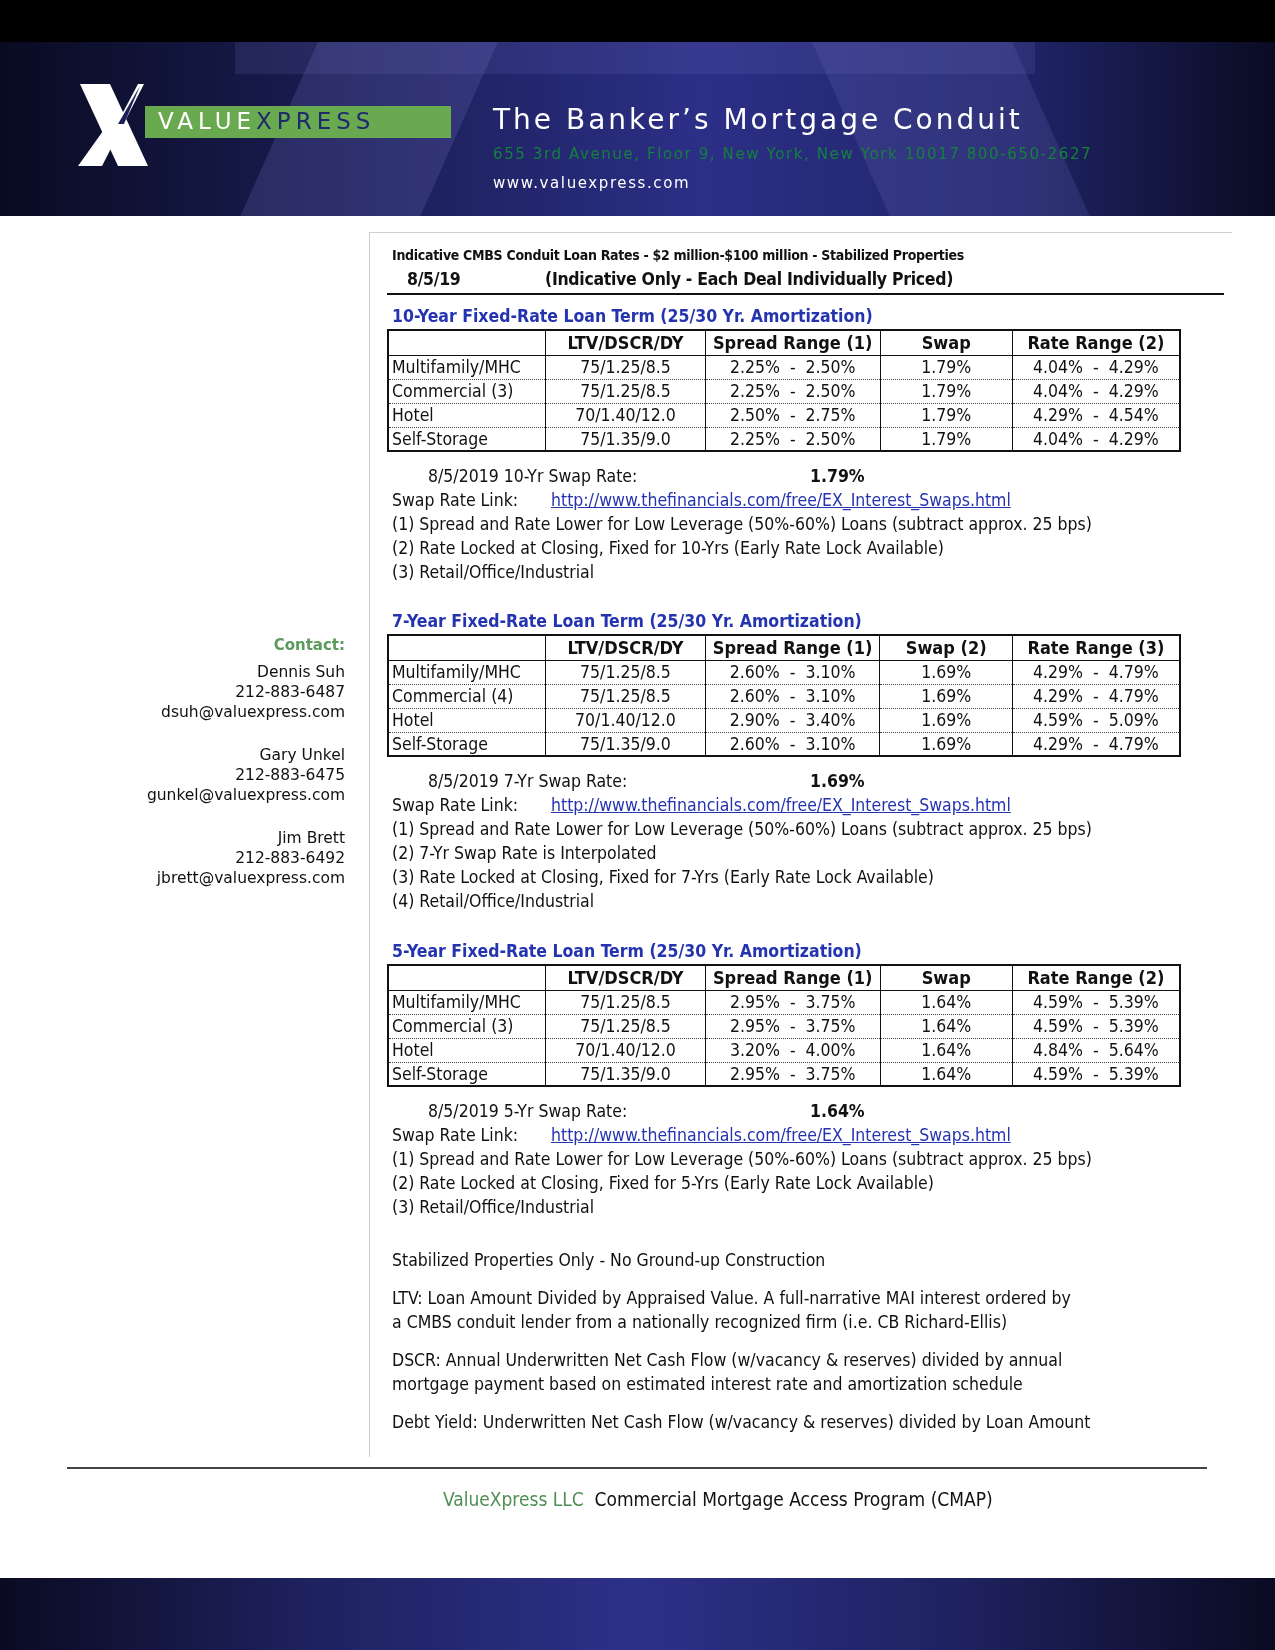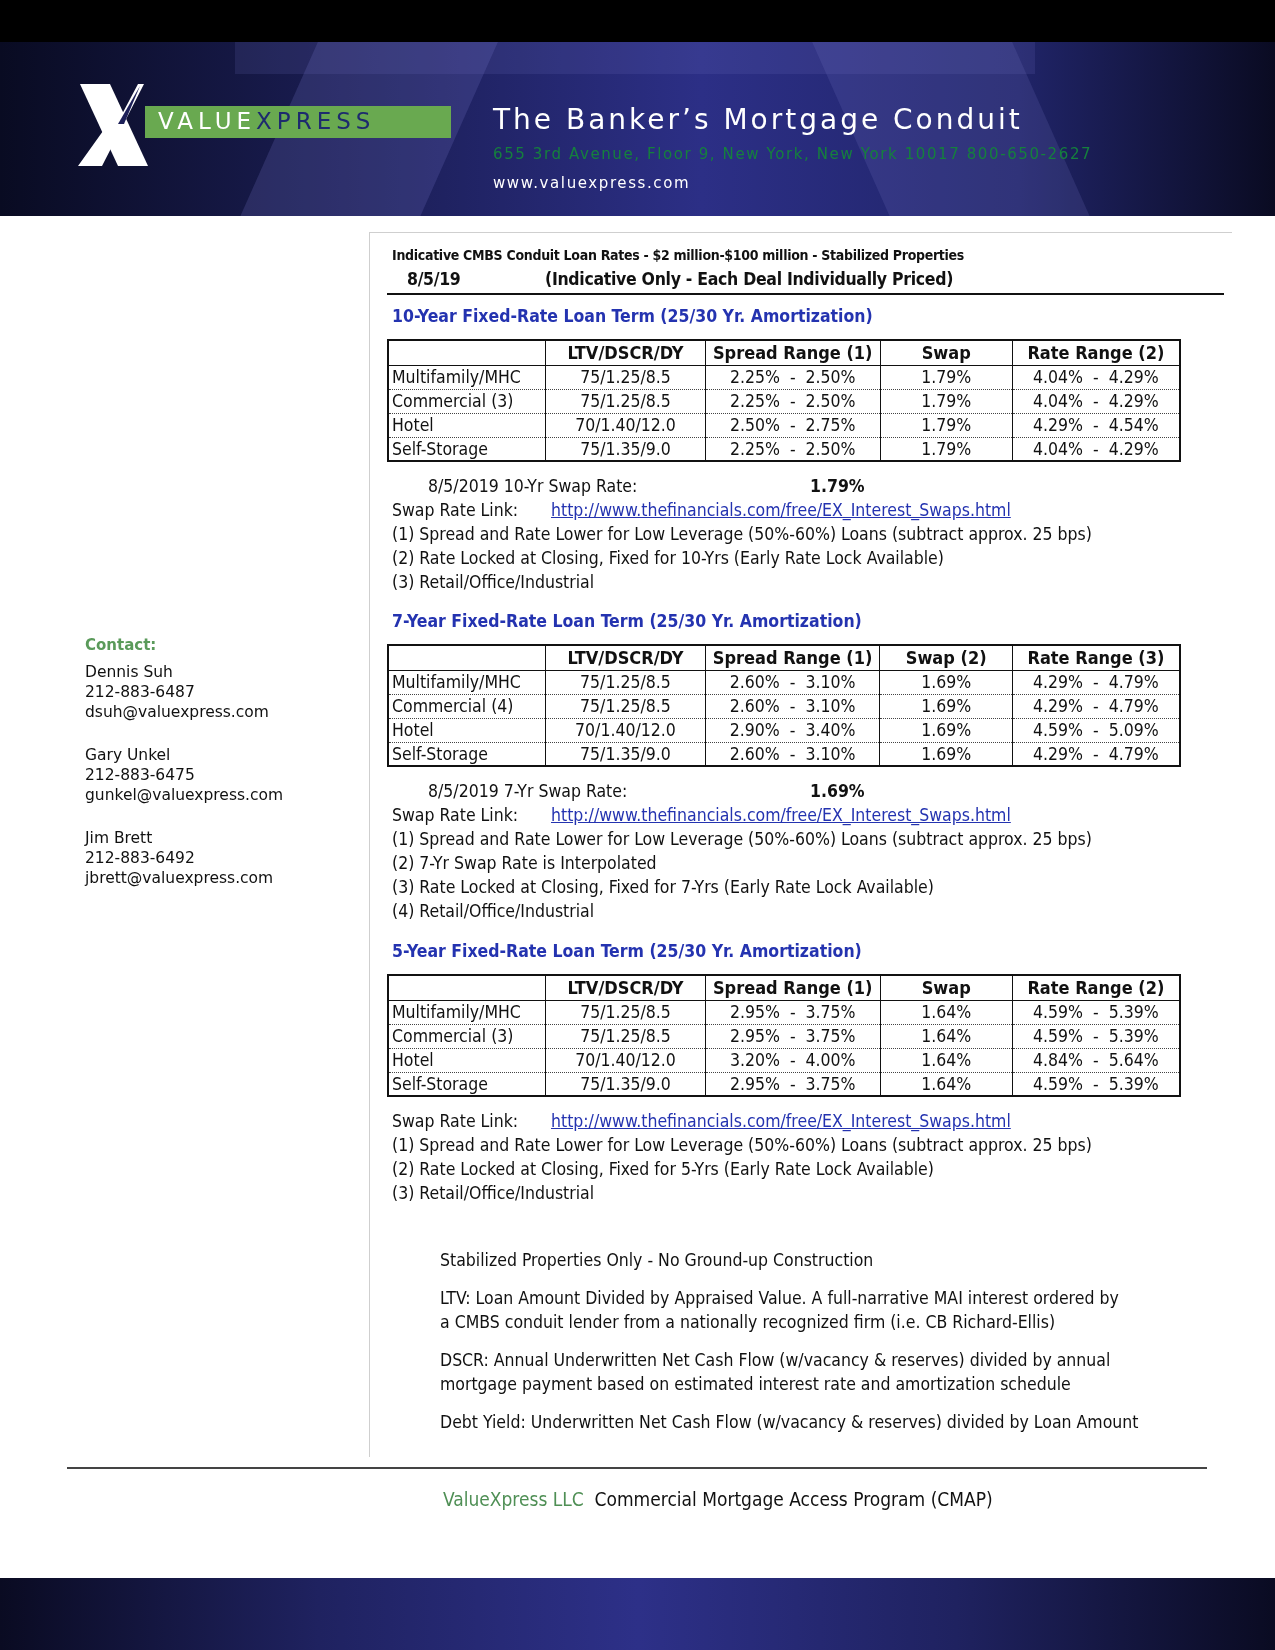--- a/index.html
+++ b/index.html
@@ -16,33 +16,33 @@
     .logo-x { position: absolute; left: 78px; top: 84px; width: 90px; height: 82px; }
     .logo-bar { position: absolute; left: 145px; top: 106px; width: 306px; height: 32px; background: #69a950; }
     .logo-text { position: absolute; left: 158px; top: 108px; font-family: "DejaVu Sans", sans-serif; font-size: 23px; letter-spacing: 5px; }
     .logo-text .v { color: #ffffff; }
     .logo-text .e { color: #1d2a6e; }
 
     .hdr-title { position: absolute; left: 493px; top: 103px; color: #fff; font-size: 28px; letter-spacing: 3px; font-family: "DejaVu Sans", sans-serif; }
     .hdr-addr { position: absolute; left: 493px; top: 145px; color: #15803d; font-size: 15px; letter-spacing: 1.6px; }
     .hdr-web { position: absolute; left: 493px; top: 174px; color: #fff; font-size: 15px; letter-spacing: 1.6px; }
 
-    .sidebar { position: absolute; left: 85px; top: 636px; width: 260px; font-family: "DejaVu Sans", sans-serif; }
+    .sidebar { position: absolute; left: 85px; top: 636px; width: 260px; font-family: "DejaVu Sans", sans-serif; text-align: right; }
     .contact-label { color: #5a9a5a; font-size: 15px; font-weight: bold; margin-bottom: 8px; }
     .contact { font-size: 15.5px; line-height: 20px; margin-bottom: 23px; color: #111; }
 
     .panel-frame { position: absolute; left: 369px; top: 232px; width: 863px; height: 1225px; border-left: 1px solid #cfcfcf; border-top: 1px solid #cfcfcf; }
     .content { position: absolute; left: 392px; top: 243px; width: 840px; font-family: "DejaVu Sans Condensed", "DejaVu Sans", sans-serif; }
     .doc-title { font-weight: bold; font-size: 14px; line-height: 24px; color: #111; white-space: nowrap; letter-spacing: -0.3px; }
     .doc-sub { font-weight: bold; font-size: 17.5px; line-height: 24px; white-space: nowrap; letter-spacing: -0.3px; padding-bottom: 2px; border-bottom: 2px solid #111; margin-left: -5px; padding-left: 20px; width: 837px; }
     .doc-sub .date { display: inline-block; width: 138px; }
 
     .section { position: absolute; left: 0; }
     .sec-title { color: #2433b0; font-weight: bold; font-size: 17.5px; line-height: 22px; white-space: nowrap; }
-    table.rates { border-collapse: collapse; border: 2px solid #111; margin-left: -5px; margin-top: 12px; width: 794px; }
+    table.rates { border-collapse: collapse; border: 2px solid #111; margin-left: -5px; margin-top: 2px; width: 794px; }
     table.rates th { font-weight: bold; font-size: 18px; height: 25px; border-left: 1px solid #111; border-bottom: 1px solid #111; text-align: center; white-space: nowrap; padding: 0 2px; }
     table.rates td { font-size: 17.5px; height: 24px; border-left: 1px solid #111; border-bottom: 1px dotted #444; text-align: center; white-space: nowrap; padding: 0 3px; }
     table.rates tr:last-child td { border-bottom: none; }
     table.rates td.type { text-align: left; border-left: none; }
     table.rates th.blank { border-left: none; }
     .c1 { width: 158px; } .c2 { width: 160px; } .c3 { width: 175px; } .c4 { width: 133px; } .c5 { width: 168px; }
 
     .notes { font-size: 17.5px; line-height: 24px; white-space: nowrap; color: #111; }
     .swap-line { padding-left: 36px; }
     .swap-line .lbl { display: inline-block; width: 382px; }
@@ -255,30 +255,33 @@
       <tr>
         <td class="type">Self-Storage</td>
         <td>75/1.35/9.0</td>
         <td style="white-space:pre">2.95%  -  3.75%</td>
         <td>1.64%</td>
         <td style="white-space:pre">4.59%  -  5.39%</td>
       </tr>
     </tbody>
       </table>
     <div class="notes" style="margin-top:12px;">
+      <div class="swap-line">
+        <span class="lbl">8/5/2019  5-Yr Swap Rate:</span><span class="val">1.64%</span>
+      </div>
       <div class="link-line">
         <span class="lbl">Swap Rate Link:</span><a>http://www.thefinancials.com/free/EX_Interest_Swaps.html</a>
       </div>
       <div>(1) Spread and Rate Lower for Low Leverage (50%-60%) Loans (subtract approx. 25 bps)</div>
       <div>(2) Rate Locked at Closing, Fixed for 5-Yrs (Early Rate Lock Available)</div>
       <div>(3) Retail/Office/Industrial</div>
     </div>
   </div>
 
-  <div class="footer-notes" style="top:1005px;margin-left:48px;">
+  <div class="footer-notes" style="top:1005px;">
     <p>
       <span>Stabilized Properties Only - No Ground-up Construction</span><br>
     </p>
     <p>
       <span>LTV: Loan Amount Divided by Appraised Value.  A full-narrative MAI interest ordered by</span><br>
       <span>a CMBS conduit lender from a nationally recognized firm (i.e. CB Richard-Ellis)</span>
     </p>
     <p>
       <span>DSCR: Annual Underwritten Net Cash Flow (w/vacancy &amp; reserves) divided by annual</span><br>
       <span>mortgage payment based on estimated interest rate and amortization schedule</span>

